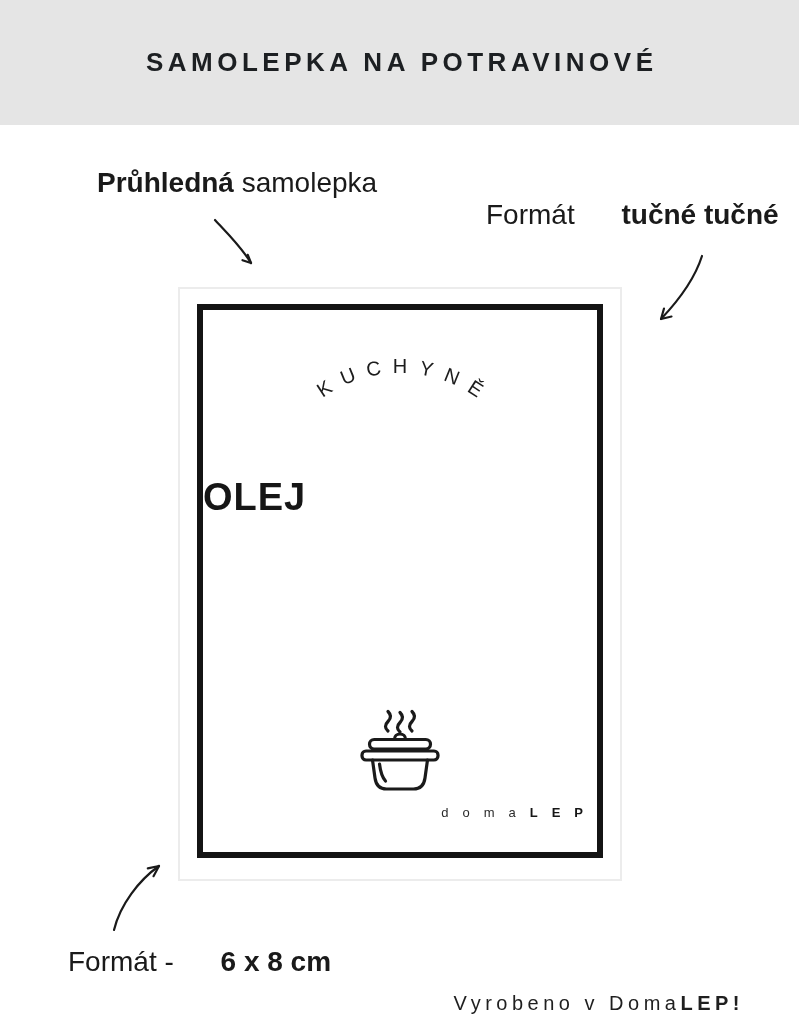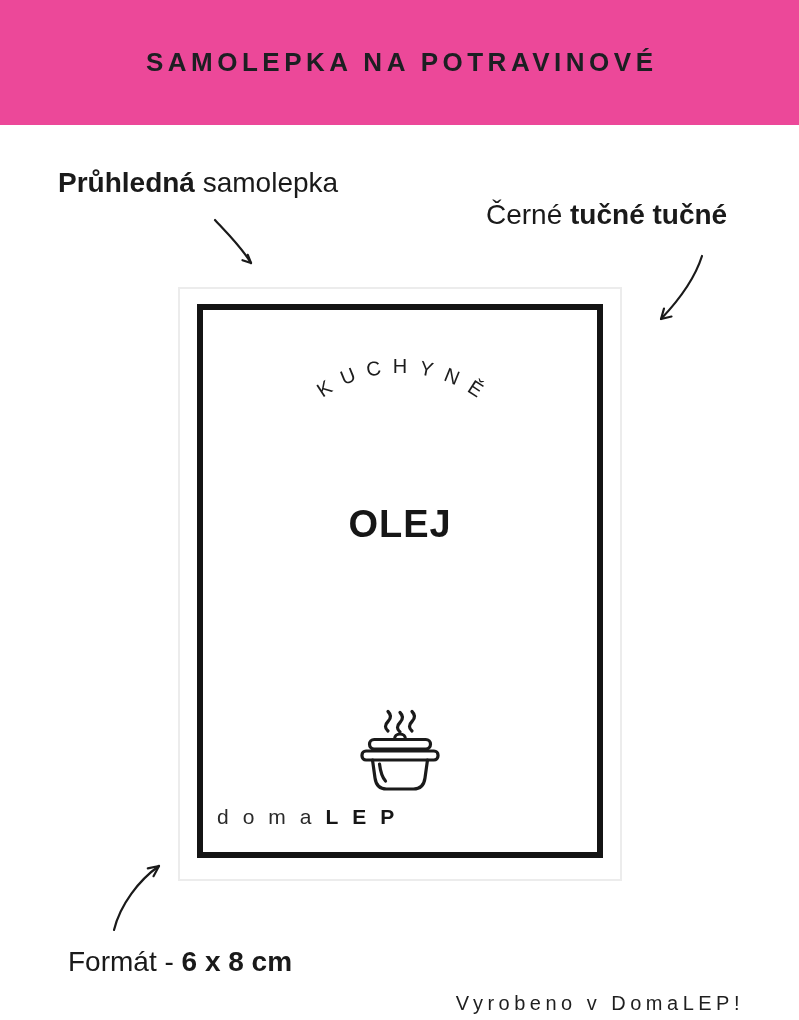--- a/index.html
+++ b/index.html
@@ -12,21 +12,21 @@
     height: 1020px;
     background: #ffffff;
     overflow: hidden;
   }
 
   
   .banner {
     position: absolute;
     left: 0; top: 0;
     width: 799px; height: 125px;
-    background: #ec4899;
+    background: #e5e5e5;
     display: flex;
     flex-direction: column;
     align-items: center;
     justify-content: center;
     gap: 9px;
   }
   .banner-line {
     font-size: 26px;
     font-weight: 700;
     letter-spacing: 4.5px;
@@ -35,34 +35,34 @@
     padding-left: 4.5px; 
   }
 
   
   .note {
     position: absolute;
     font-size: 28px;
     color: #1a1a1a;
     white-space: nowrap;
   }
-  .note b { font-weight: 700; }
+  .note b { font-weight: 700; margin-left: 39px; }
   .note-left  { left: 58px;  top: 167px; }
   .note-right { left: 486px; top: 199px; }
   .note-format { left: 68px; top: 946px; text-align: right; }
 
   .footer-note {
     position: absolute;
     right: 55px; top: 992px;
     font-size: 20px;
     letter-spacing: 4.5px;
     white-space: nowrap;
     color: #1f1f1f;
   }
-  .footer-note b { font-weight: 400; }
+  .footer-note b { font-weight: 700; }
 
   .arrow-svg { position: absolute; overflow: visible; }
   .arrow-svg path {
     fill: none;
     stroke: #1a1a1a;
     stroke-width: 2.2;
     stroke-linecap: round;
     stroke-linejoin: round;
   }
 
@@ -93,27 +93,25 @@
     font-size: 20px;
     font-weight: 500;
     color: #1c1c1c;
     transform-origin: 0 0;
     white-space: pre;
   }
 
   .product-title {
     position: absolute;
     left: 0; width: 100%;
-    text-align: center;
     font-size: 38px;
     font-weight: 700;
     letter-spacing: 1px;
     color: #161616;
     white-space: nowrap;
-    margin-top: 27px;
   }
   .product-title.line1 { top: 166px; }
   .product-title.line2 { top: 237px; }
 
   .pot-icon {
     position: absolute;
     left: 50%; top: 391px;
     margin-left: -45px;
     width: 90px; height: 95px;
   }
@@ -122,42 +120,42 @@
     stroke: #1a1a1a;
     stroke-width: 3.2;
     stroke-linecap: round;
     stroke-linejoin: round;
   }
 
   .brand {
     position: absolute;
     left: 0; top: 495px;
     width: 100%;
-    text-align: left;
-    font-size: 21px;
+    text-align: right;
+    font-size: 13px;
     letter-spacing: 14px;
     padding-left: 14px; 
     color: #2a2a2a;
     font-weight: 400;
     white-space: nowrap;
   }
   .brand b { font-weight: 700; color: #161616; }
 </style>
 </head>
 <body>
 
 <div class="page">
 
   <header class="banner">
     <div class="banner-line">SAMOLEPKA NA POTRAVINOVÉ</div>
   </header>
 
   <div class="note note-left"><b>Průhledná </b><span>samolepka</span></div>
 
-  <div class="note note-right"><span>Černé </span><b>tučné tučné</b></div>
+  <div class="note note-right"><span>Formát </span><b>tučné tučné</b></div>
 
   <svg class="arrow-svg" style="left:208px; top:214px;" width="52" height="58" viewBox="0 0 52 58">
     <path d="M7,6 C18,18 32,31 43,49"></path>
     <path d="M43,49 L34.5,46.2 M43,49 L39.8,40.8"></path>
   </svg>
 
   <svg class="arrow-svg" style="left:652px; top:250px;" width="56" height="78" viewBox="0 0 56 78">
     <path d="M50,6 C43,28 28,49 9,69"></path>
     <path d="M9,69 L19.5,66.5 M9,69 L12,58.5"></path>
   </svg>

